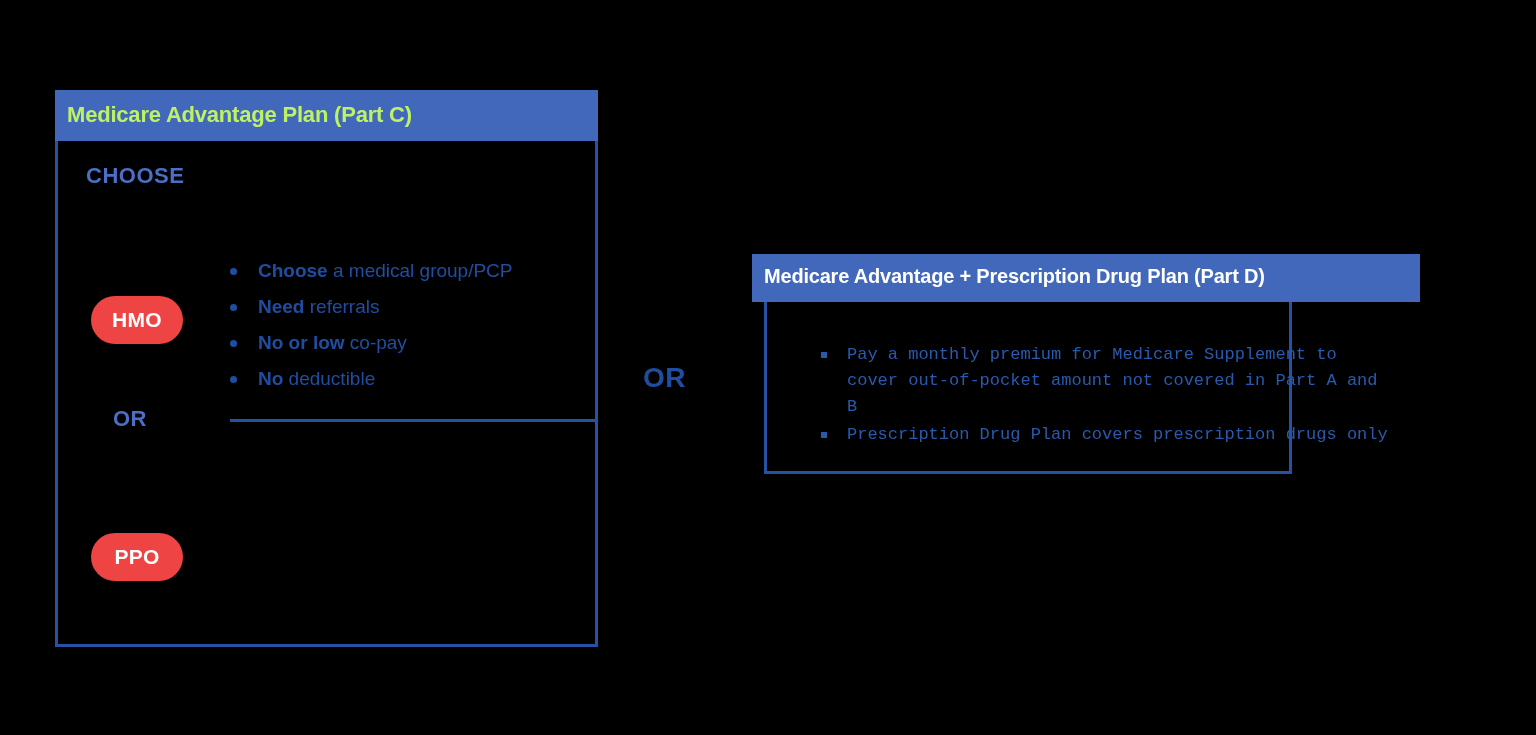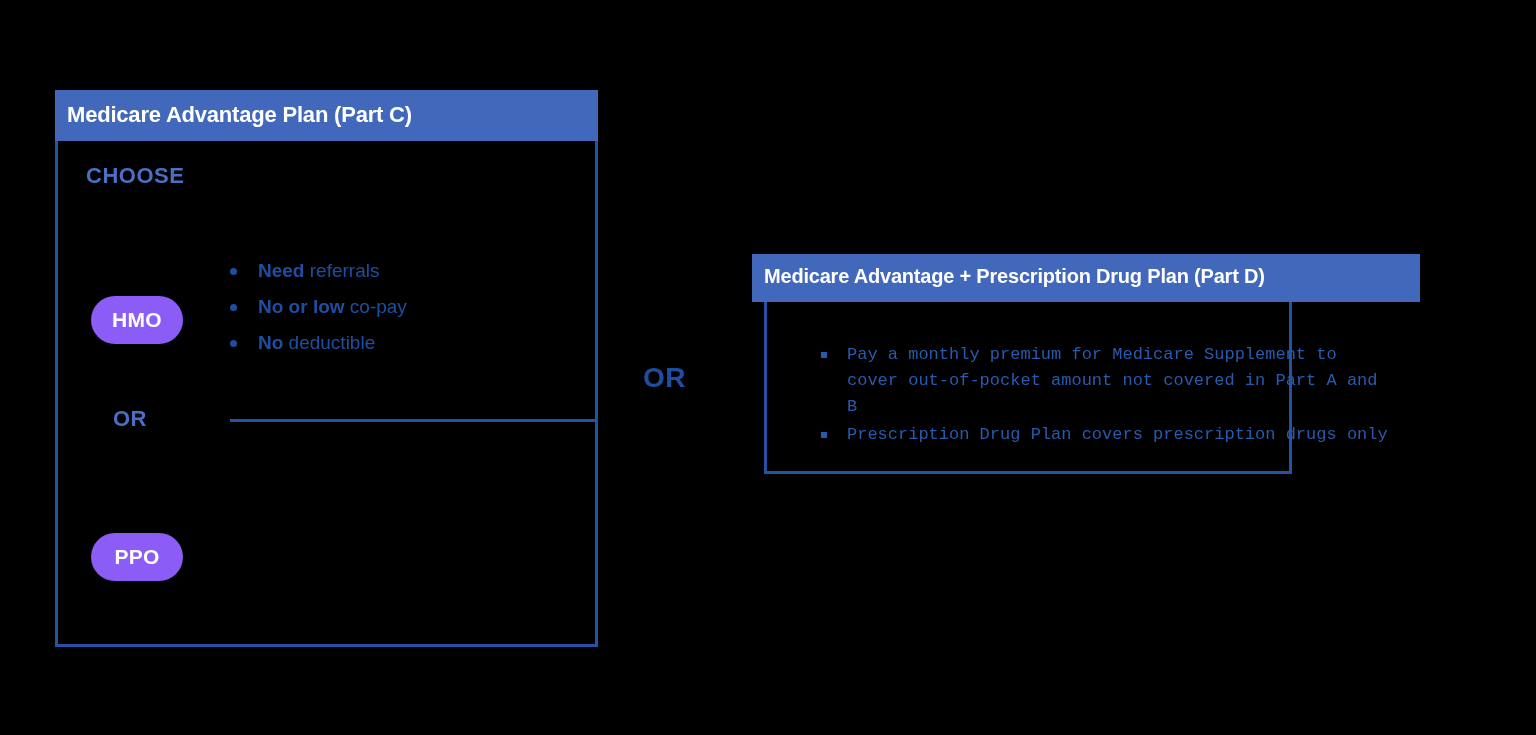--- a/index.html
+++ b/index.html
@@ -31,21 +31,21 @@
     top: 0;
     width: 543px;
     height: 51px;
     background: #4268BC;
     box-sizing: border-box;
   }
   .card-left .card-header-title {
     position: absolute;
     left: 12px;
     top: 12px;
-    color: #ffffff;
+    color: #bef264;
     font-size: 22px;
     font-weight: bold;
     letter-spacing: -0.2px;
     white-space: nowrap;
   }
   .card-left .card-body {
     position: absolute;
     left: 0;
     top: 51px;
     width: 543px;
@@ -64,21 +64,21 @@
     font-weight: bold;
     letter-spacing: 0.5px;
   }
 
   
   .pill {
     position: absolute;
     width: 92px;
     height: 48px;
     border-radius: 24px;
-    background: #8b5cf6;
+    background: #ef4444;
     color: #FFFFFF;
     font-size: 21px;
     font-weight: bold;
     display: flex;
     align-items: center;
     justify-content: center;
     letter-spacing: 0.3px;
   }
   .pill-hmo { left: 33px; top: 155px; }
   .pill-ppo { left: 33px; top: 392px; }
@@ -219,20 +219,21 @@
     <div class="card-header-title">Medicare Advantage Plan (Part C)</div>
   </div>
 
   <div class="card-body">
 
     <div class="choose-label">CHOOSE</div>
 
     <div class="pill pill-hmo">HMO</div>
 
     <ul class="bullets bullets-hmo">
+      <li><b>Choose</b><span> a medical group/PCP</span></li>
       <li><b>Need</b><span> referrals</span></li>
       <li><b>No or low</b><span> co-pay</span></li>
       <li><b>No</b><span> deductible</span></li>
     </ul>
 
     <div class="or-inner">OR</div>
     <div class="divider-inner"></div>
 
     <div class="pill pill-ppo">PPO</div>
 

